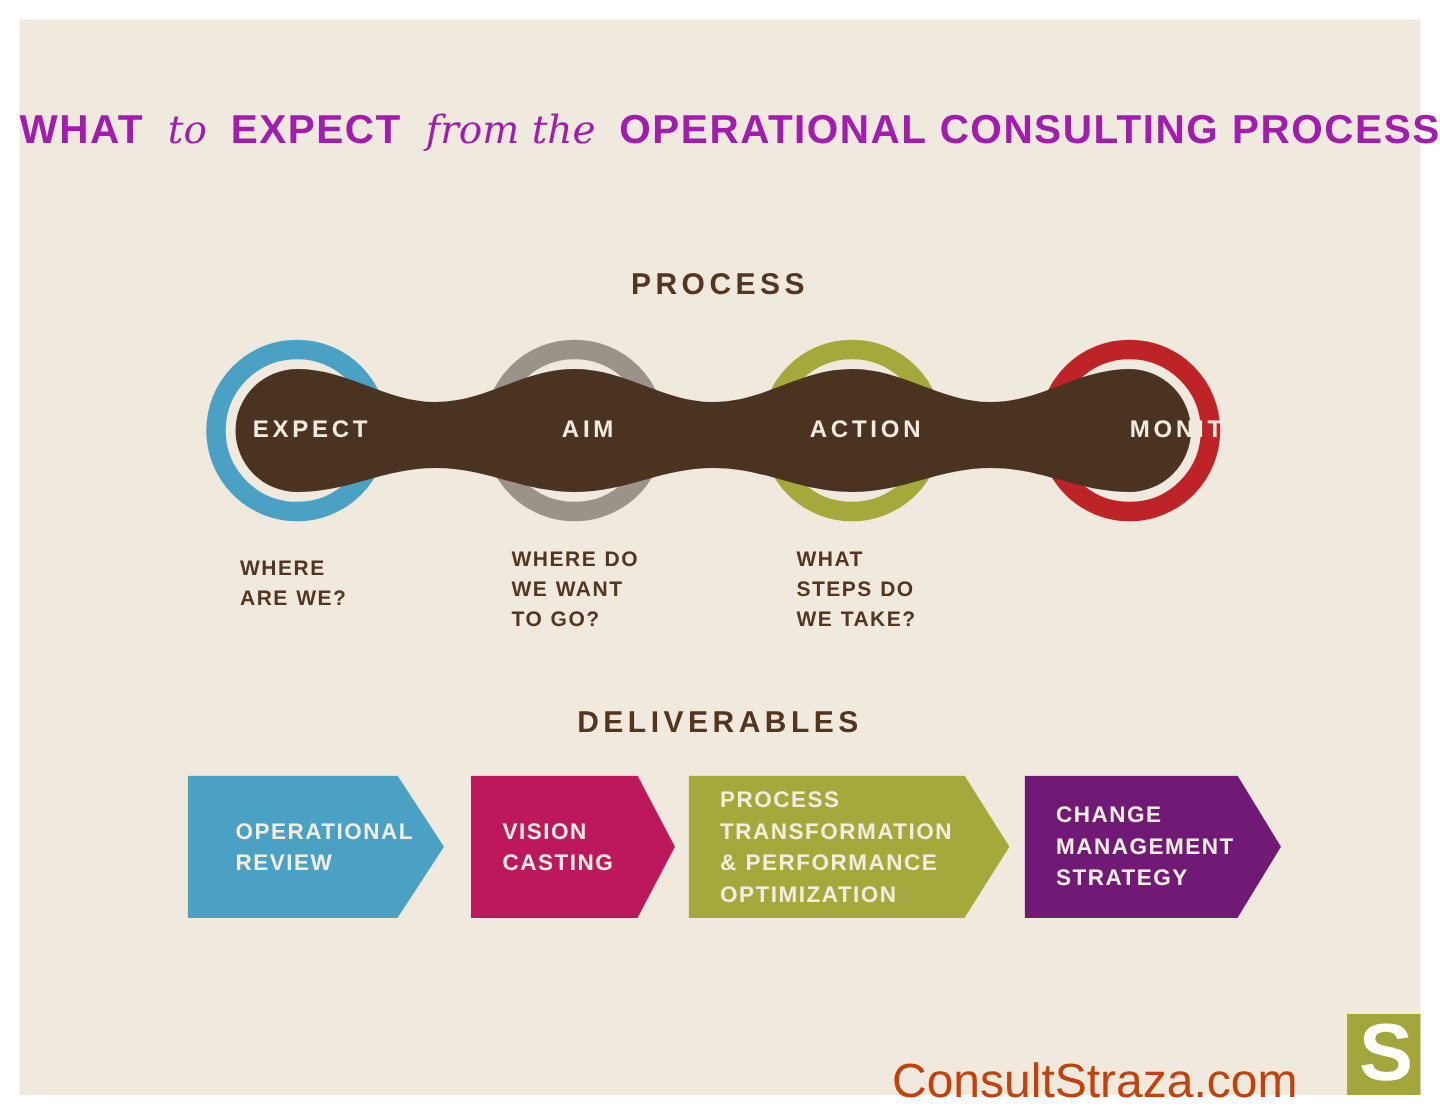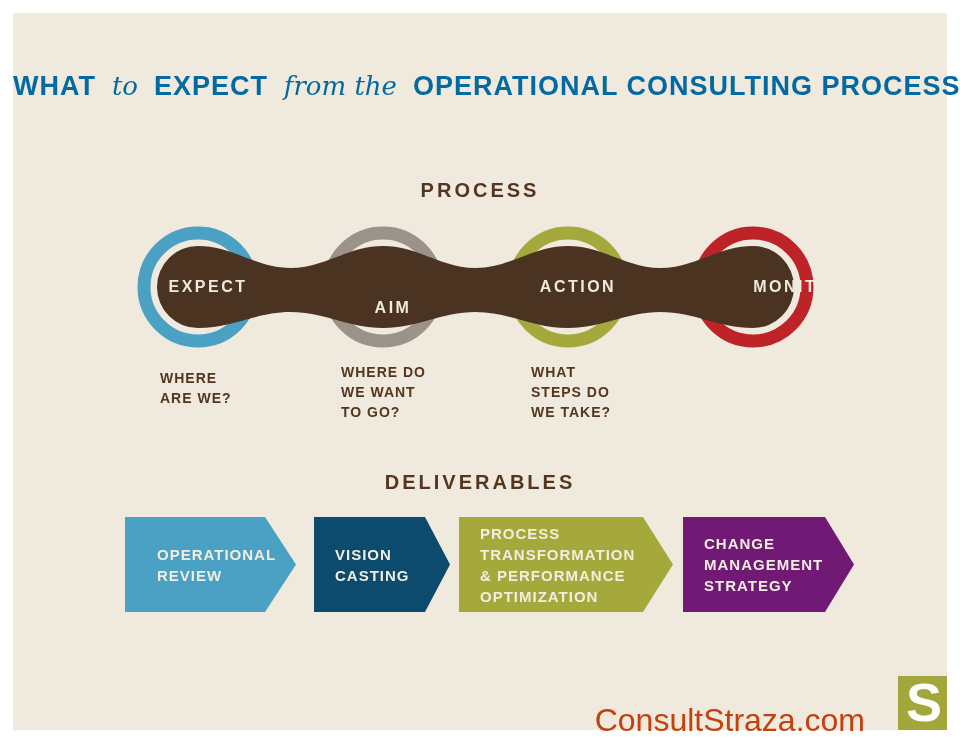--- a/index.html
+++ b/index.html
@@ -7,21 +7,21 @@
     width:960px;height:742px;background:#ffffff;position:relative;
     font-family:"Liberation Sans", sans-serif;overflow:hidden;
   }
   .canvas{
     position:absolute;left:13px;top:13px;width:934px;height:717px;
     background:#EFEADD;
   }
   
   .title{
     position:absolute;left:0;top:53px;width:100%;margin:0;
-    color:#0369a1;line-height:36px;white-space:nowrap;
+    color:#a21caf;line-height:36px;white-space:nowrap;
   }
   .title .caps{
     font-size:27px;font-weight:bold;letter-spacing:1px;
   }
   .title .script{
     font-family:"DejaVu Serif", serif;font-style:italic;font-weight:500;
     font-size:26px;letter-spacing:0;margin:0 7px;text-transform:none;
   }
   
   .section-heading{
@@ -30,21 +30,21 @@
   }
   .process-heading{top:166px;}
   .deliverables-heading{top:458px;}
   
   .band-svg{position:absolute;left:0;top:0;width:934px;height:717px;z-index:1;}
   .node-label{
     position:absolute;width:166px;text-align:center;z-index:2;
     font-size:16px;font-weight:bold;letter-spacing:2.5px;color:#F0EBDE;
   }
   .node-label.n0{left:112px;top:265px;}
-  .node-label.n1{left:297px;top:265px;margin-top:21px;}
+  .node-label.n1{left:297px;top:265px;}
   .node-label.n2{left:482px;top:265px;}
   .node-label.n3{left:667px;top:265px;text-align:right;}
   .question{
     position:absolute;z-index:2;white-space:pre-line;
     font-size:14px;font-weight:bold;letter-spacing:1px;line-height:20px;
     color:#543620;
   }
   .question.q0{left:147px;top:355px;}
   .question.q1{left:328px;top:349px;}
   .question.q2{left:518px;top:349px;}
@@ -129,21 +129,21 @@
   <div class="question q2">WHAT
 STEPS DO
 WE TAKE?</div>
 
   <div class="section-heading deliverables-heading">DELIVERABLES</div>
 
   <div class="arrow a0" style="background-color: rgb(74, 161, 195); padding-left: 32px;">
     <div class="arrow-label">OPERATIONAL
 REVIEW</div>
   </div>
-  <div class="arrow a1" style="background-color: #0c4a6e;">
+  <div class="arrow a1" style="background-color: #be185d;">
     <div class="arrow-label">VISION
 CASTING</div>
   </div>
   <div class="arrow a2" style="background-color: rgb(165, 169, 59);">
     <div class="arrow-label">PROCESS
 TRANSFORMATION
 &amp; PERFORMANCE
 OPTIMIZATION</div>
   </div>
   <div class="arrow a3" style="background-color: #701a75;">

